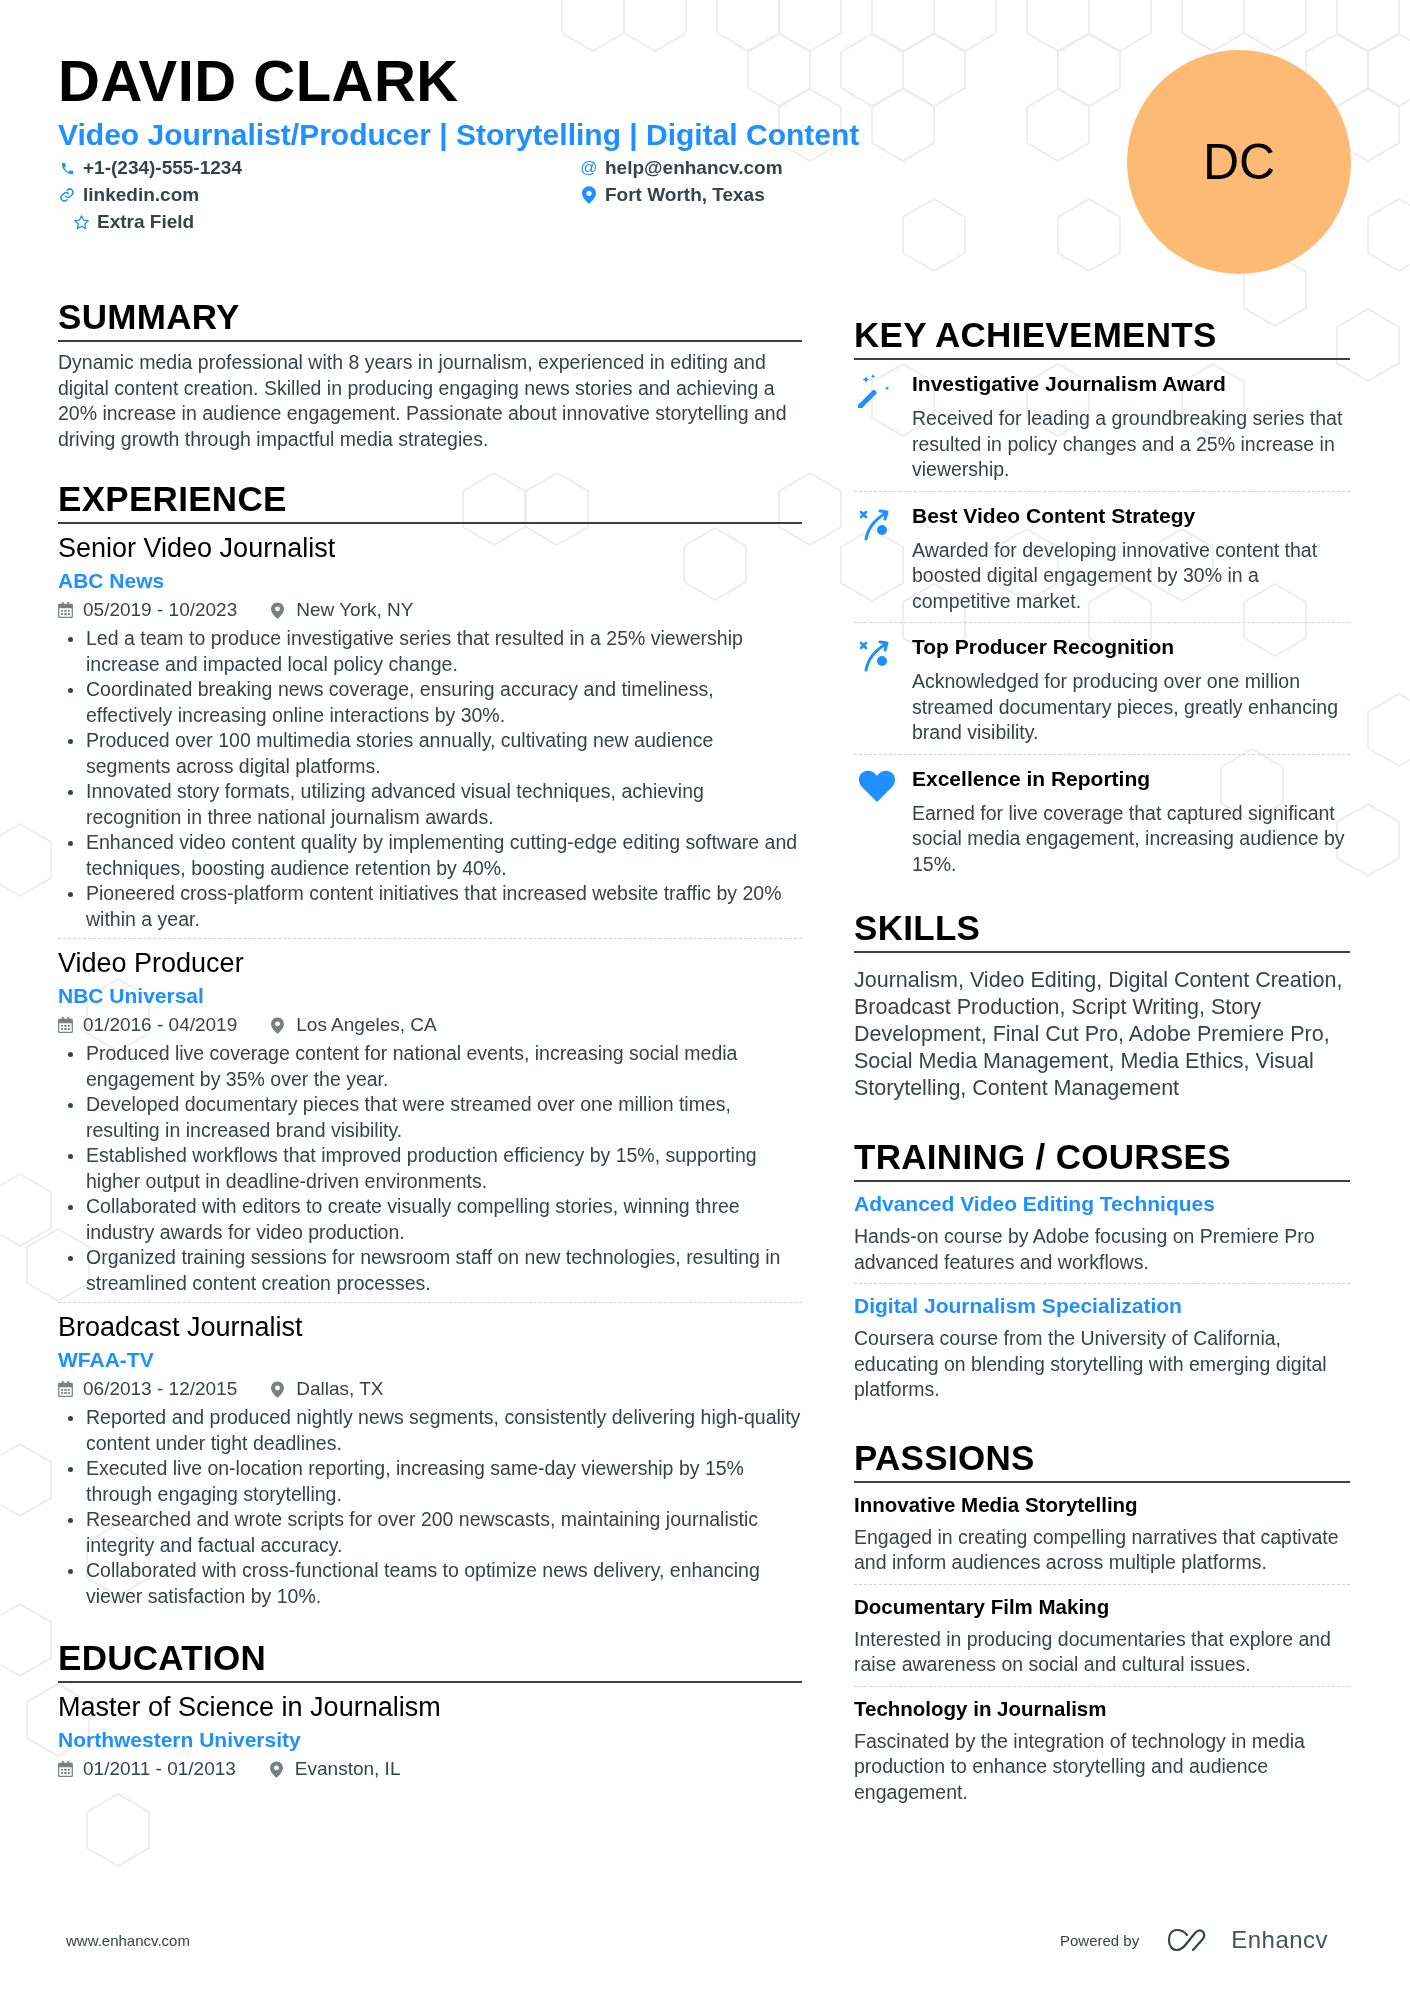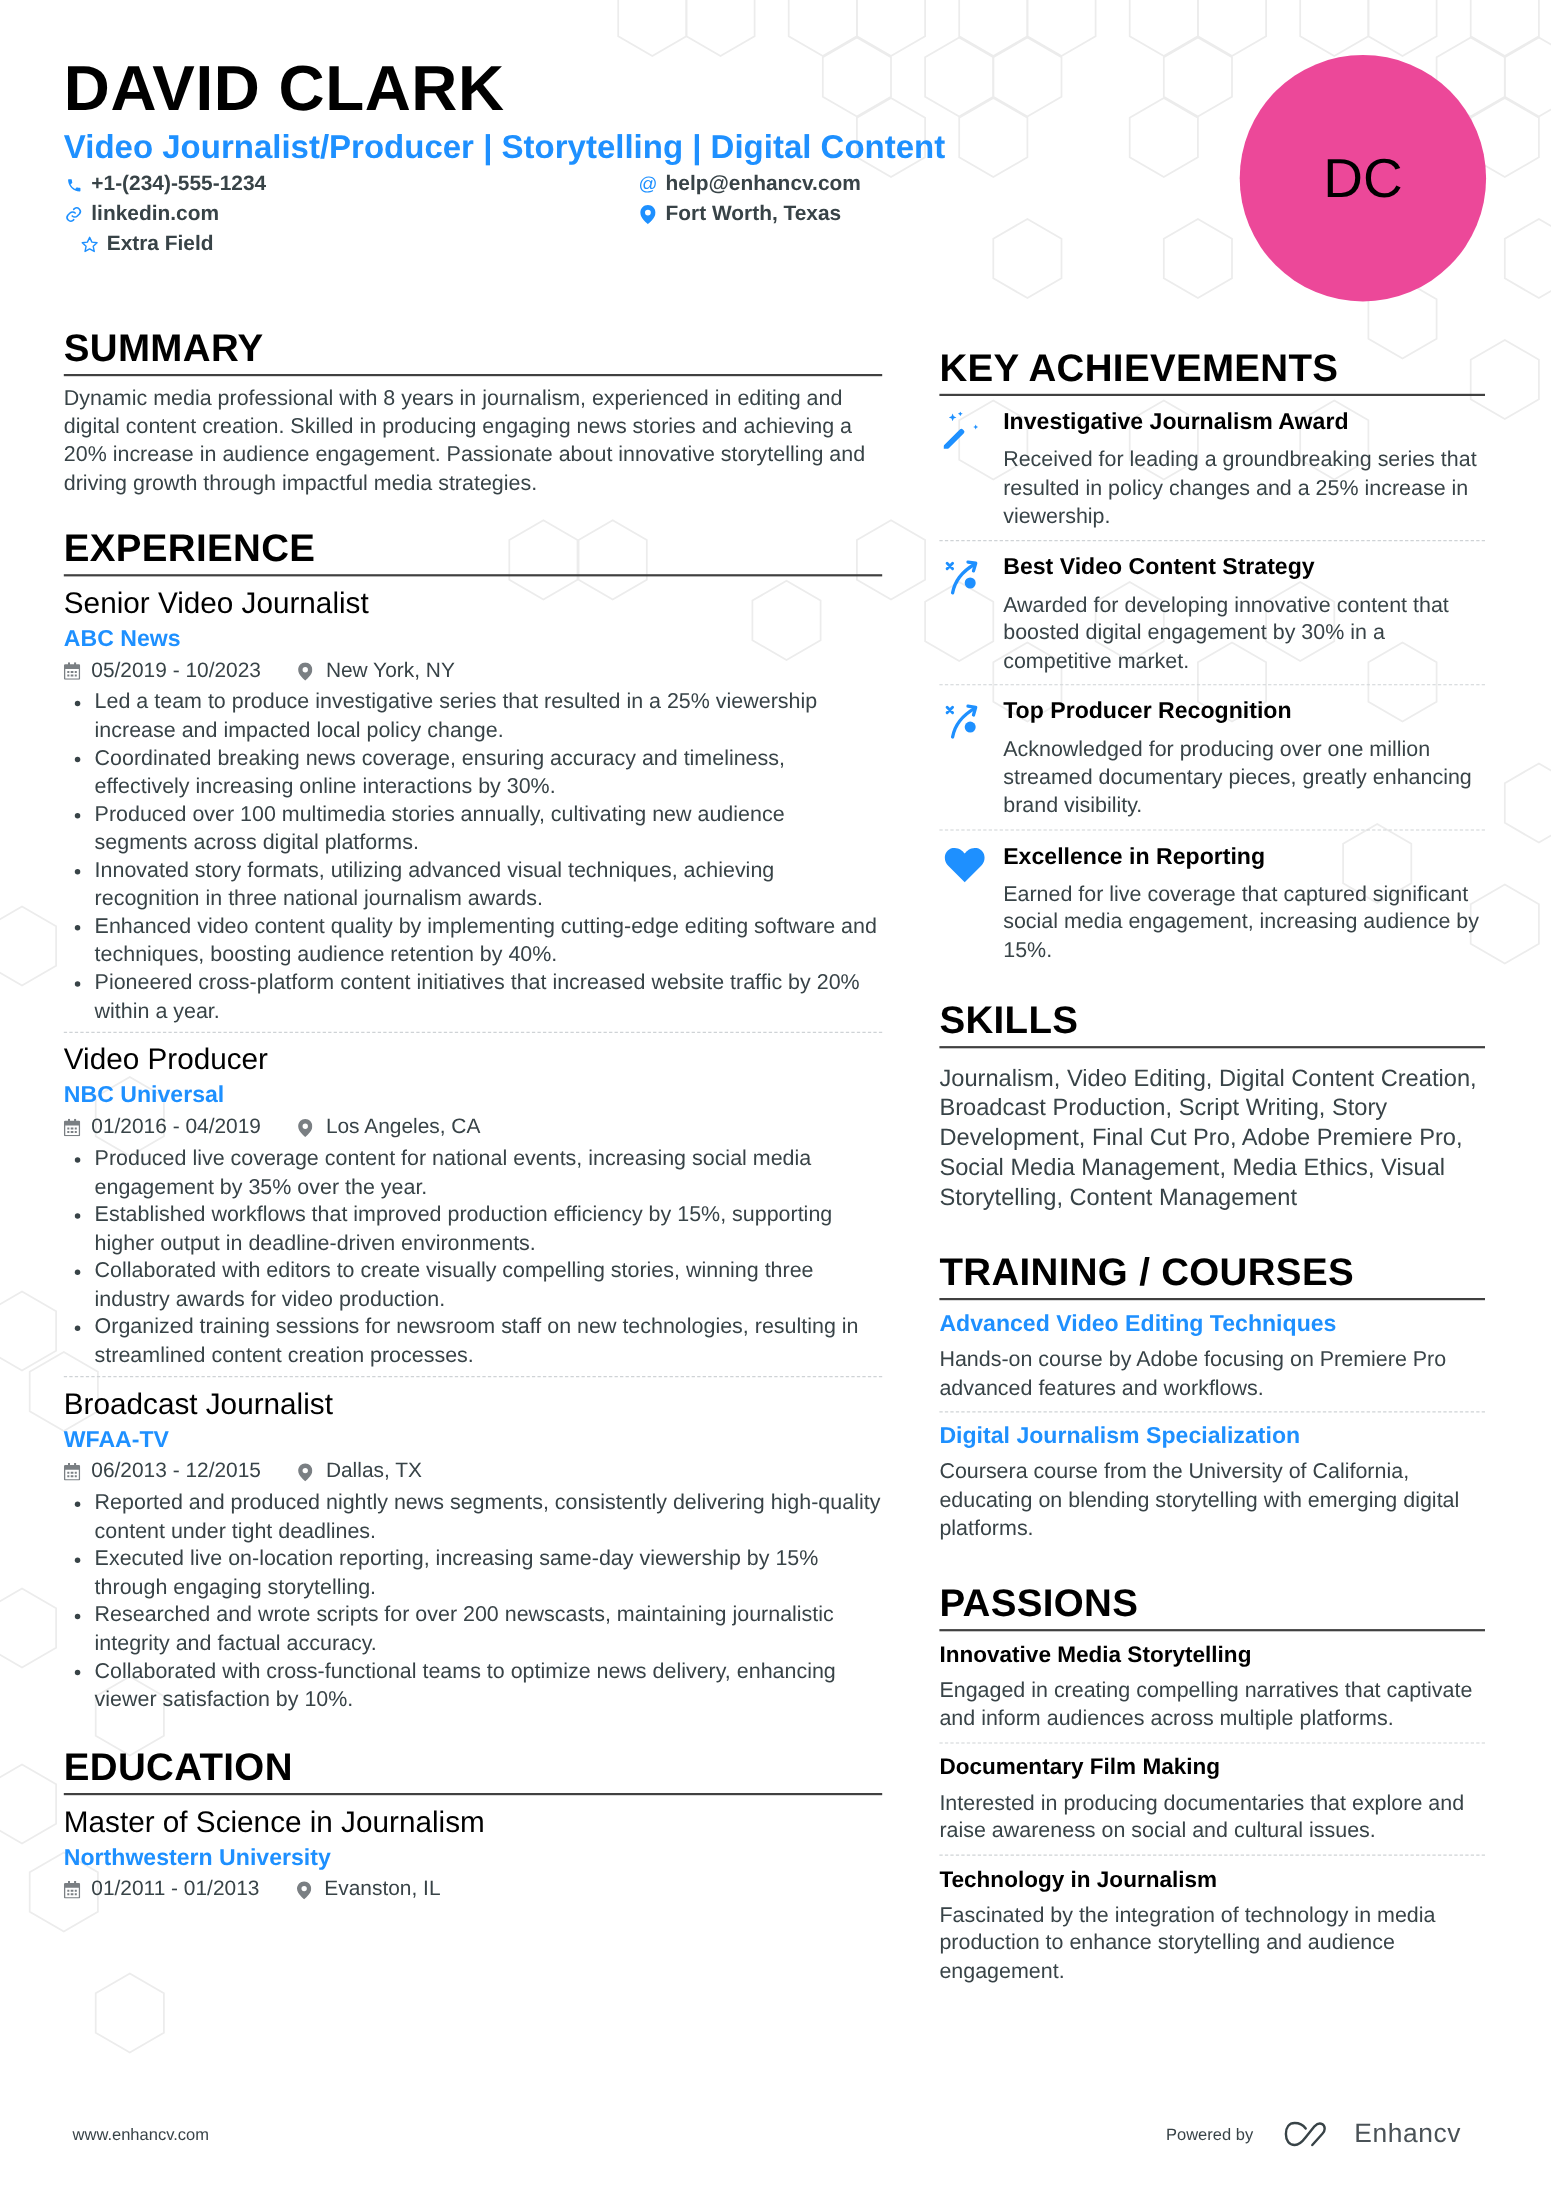--- a/index.html
+++ b/index.html
@@ -6,21 +6,21 @@
     html, body { width: 1410px; height: 1995px; background: #ffffff; overflow: hidden; }
     body { position: relative; font-family: "Liberation Sans", "DejaVu Sans", sans-serif; color: #384347; }
     .bg-hex { position: absolute; left: 0; top: 0; width: 1410px; height: 1995px; z-index: 0; pointer-events: none; }
     .page { position: absolute; left: 0; top: 0; width: 1406px; height: 1995px; z-index: 1; }
 
     
     .name { position: absolute; left: 58px; top: 48px; font-size: 58px; font-weight: 700; color: #000; letter-spacing: 0.5px; line-height: 66px; }
     .headline { position: absolute; left: 58px; top: 116px; font-size: 30px; font-weight: 700; color: #1e90ff; line-height: 38px; white-space: nowrap; }
     .contact { position: absolute; font-size: 19px; font-weight: 700; color: #384347; line-height: 26px; display: flex; align-items: center; white-space: nowrap; }
     .contact .ic { width: 18px; height: 18px; margin-right: 7px; display: inline-flex; align-items: center; justify-content: center; color: #1e90ff; }
-    .avatar { position: absolute; left: 1127px; top: 50px; width: 224px; height: 224px; border-radius: 50%; background: #ec4899; display: flex; align-items: center; justify-content: center; }
+    .avatar { position: absolute; left: 1127px; top: 50px; width: 224px; height: 224px; border-radius: 50%; background: #fdba74; display: flex; align-items: center; justify-content: center; }
     .avatar span { font-size: 50px; color: #000; font-family: "Liberation Sans", sans-serif; }
 
     
     .col-left { position: absolute; left: 58px; top: 296px; width: 744px; }
     .col-right { position: absolute; left: 854px; top: 296px; width: 496px; margin-top: 18px; }
 
     .sec-title { font-size: 35px; font-weight: 700; color: #000; line-height: 42px; padding-bottom: 2px; border-bottom: 2px solid #404040; text-transform: uppercase; letter-spacing: 0.3px; }
     .sec { margin-bottom: 22px; }
 
     .summary-text { font-size: 19.5px; line-height: 25.5px; color: #384347; margin-top: 8px; }
@@ -229,20 +229,21 @@
             <span class="ic">
                 <svg width="13" height="17" viewBox="0 0 24 30">
                   <path fill="#7a7f83" d="M12 0C5.4 0 0 5.4 0 12c0 9 12 18 12 18s12-9 12-18C24 5.4 18.6 0 12 0zm0 16.5a4.5 4.5 0 1 1 0-9 4.5 4.5 0 0 1 0 9z"></path>
                 </svg>
               </span>
             <span>Los Angeles, CA</span>
           </span>
         </div>
         <ul class="bullets">
           <li>Produced live coverage content for national events, increasing social media engagement by 35% over the year.</li>
+          <li>Developed documentary pieces that were streamed over one million times, resulting in increased brand visibility.</li>
           <li>Established workflows that improved production efficiency by 15%, supporting higher output in deadline-driven environments.</li>
           <li>Collaborated with editors to create visually compelling stories, winning three industry awards for video production.</li>
           <li>Organized training sessions for newsroom staff on new technologies, resulting in streamlined content creation processes.</li>
         </ul>
       </div>
 
       <div class="job">
         <div class="job-title">Broadcast Journalist</div>
         <div class="job-company">WFAA-TV</div>
         <div class="job-meta">

